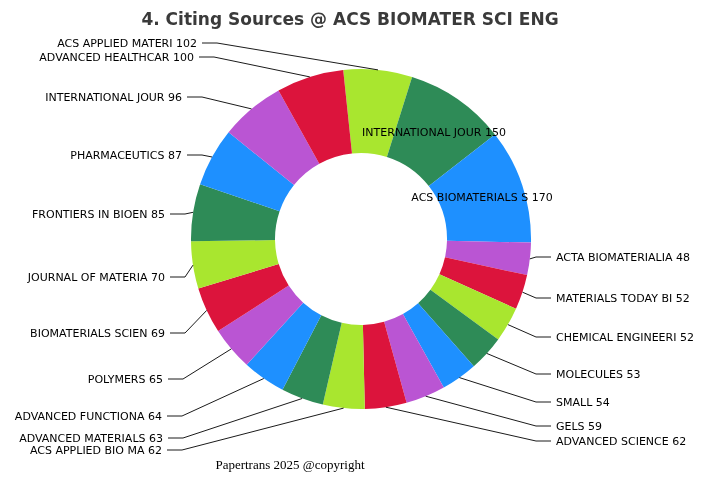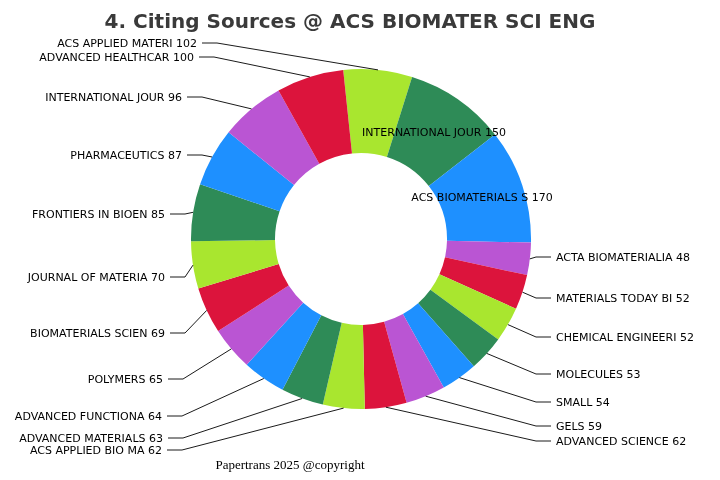--- a/index.html
+++ b/index.html
@@ -1,20 +1,20 @@
 <!DOCTYPE html>
 <html><head>
 <meta charset="utf-8">
 <style>
   html,body{margin:0;padding:0;background:#fff;}
   #stage{position:relative;width:720px;height:480px;background:#fff;overflow:hidden;
          font-family:"DejaVu Sans",sans-serif;}
   #chart-svg{position:absolute;left:0;top:0;}
   .chart-title{position:absolute;top:9px;left:0;width:700px;text-align:center;
-, font-weight:bold;font-size:20px;color:#3a3a3a;
+, font-weight:bold;font-size:17px;color:#3a3a3a;
     font-family:"DejaVu Sans",sans-serif;font-weight:bold;}
   .chart-caption{position:absolute;top:457px;left:0;width:580px;text-align:center;
     font-size:13px;color:#000;font-family:"Liberation Serif",serif;}
   svg text{font-family:"DejaVu Sans",sans-serif;font-size:11px;fill:#000;}
 </style>
 </head>
 <body>
 
 <div id="stage">
   <svg id="chart-svg" width="720" height="480" viewBox="0 0 720 480">

